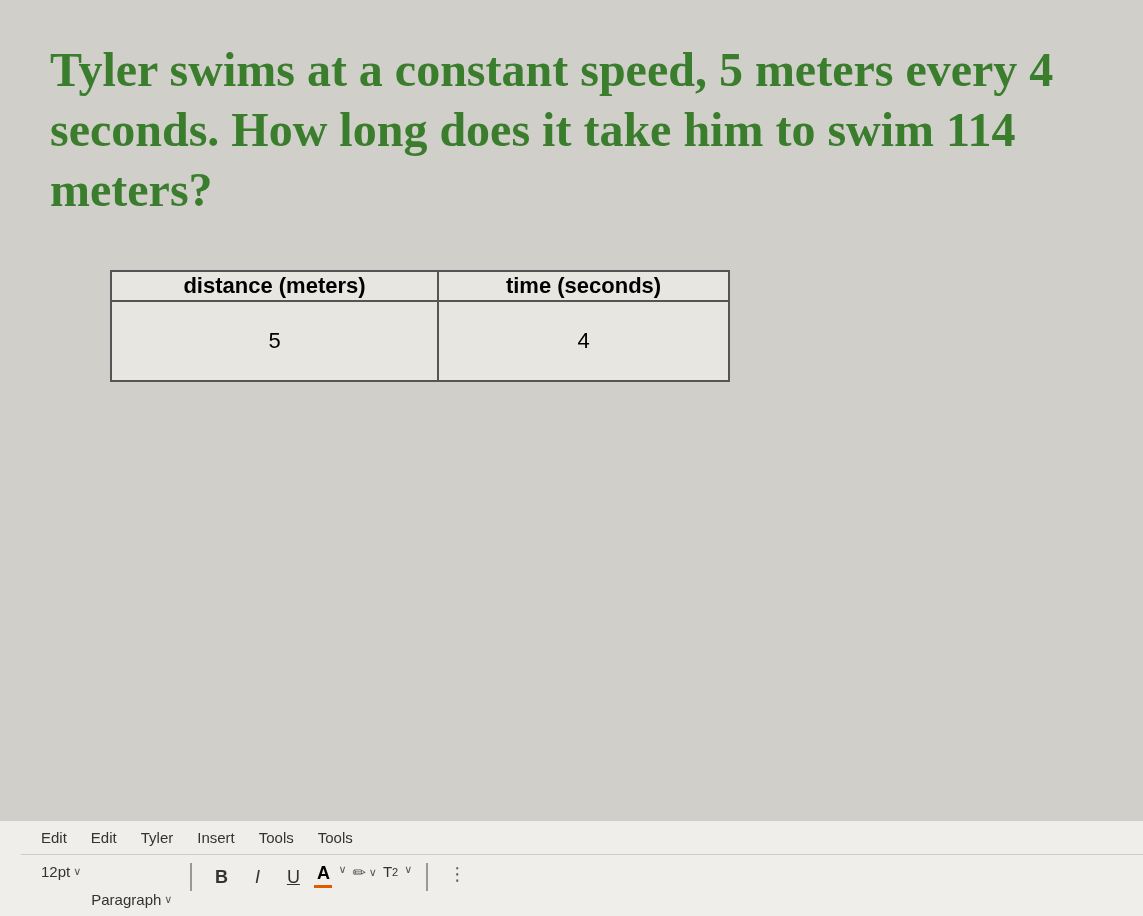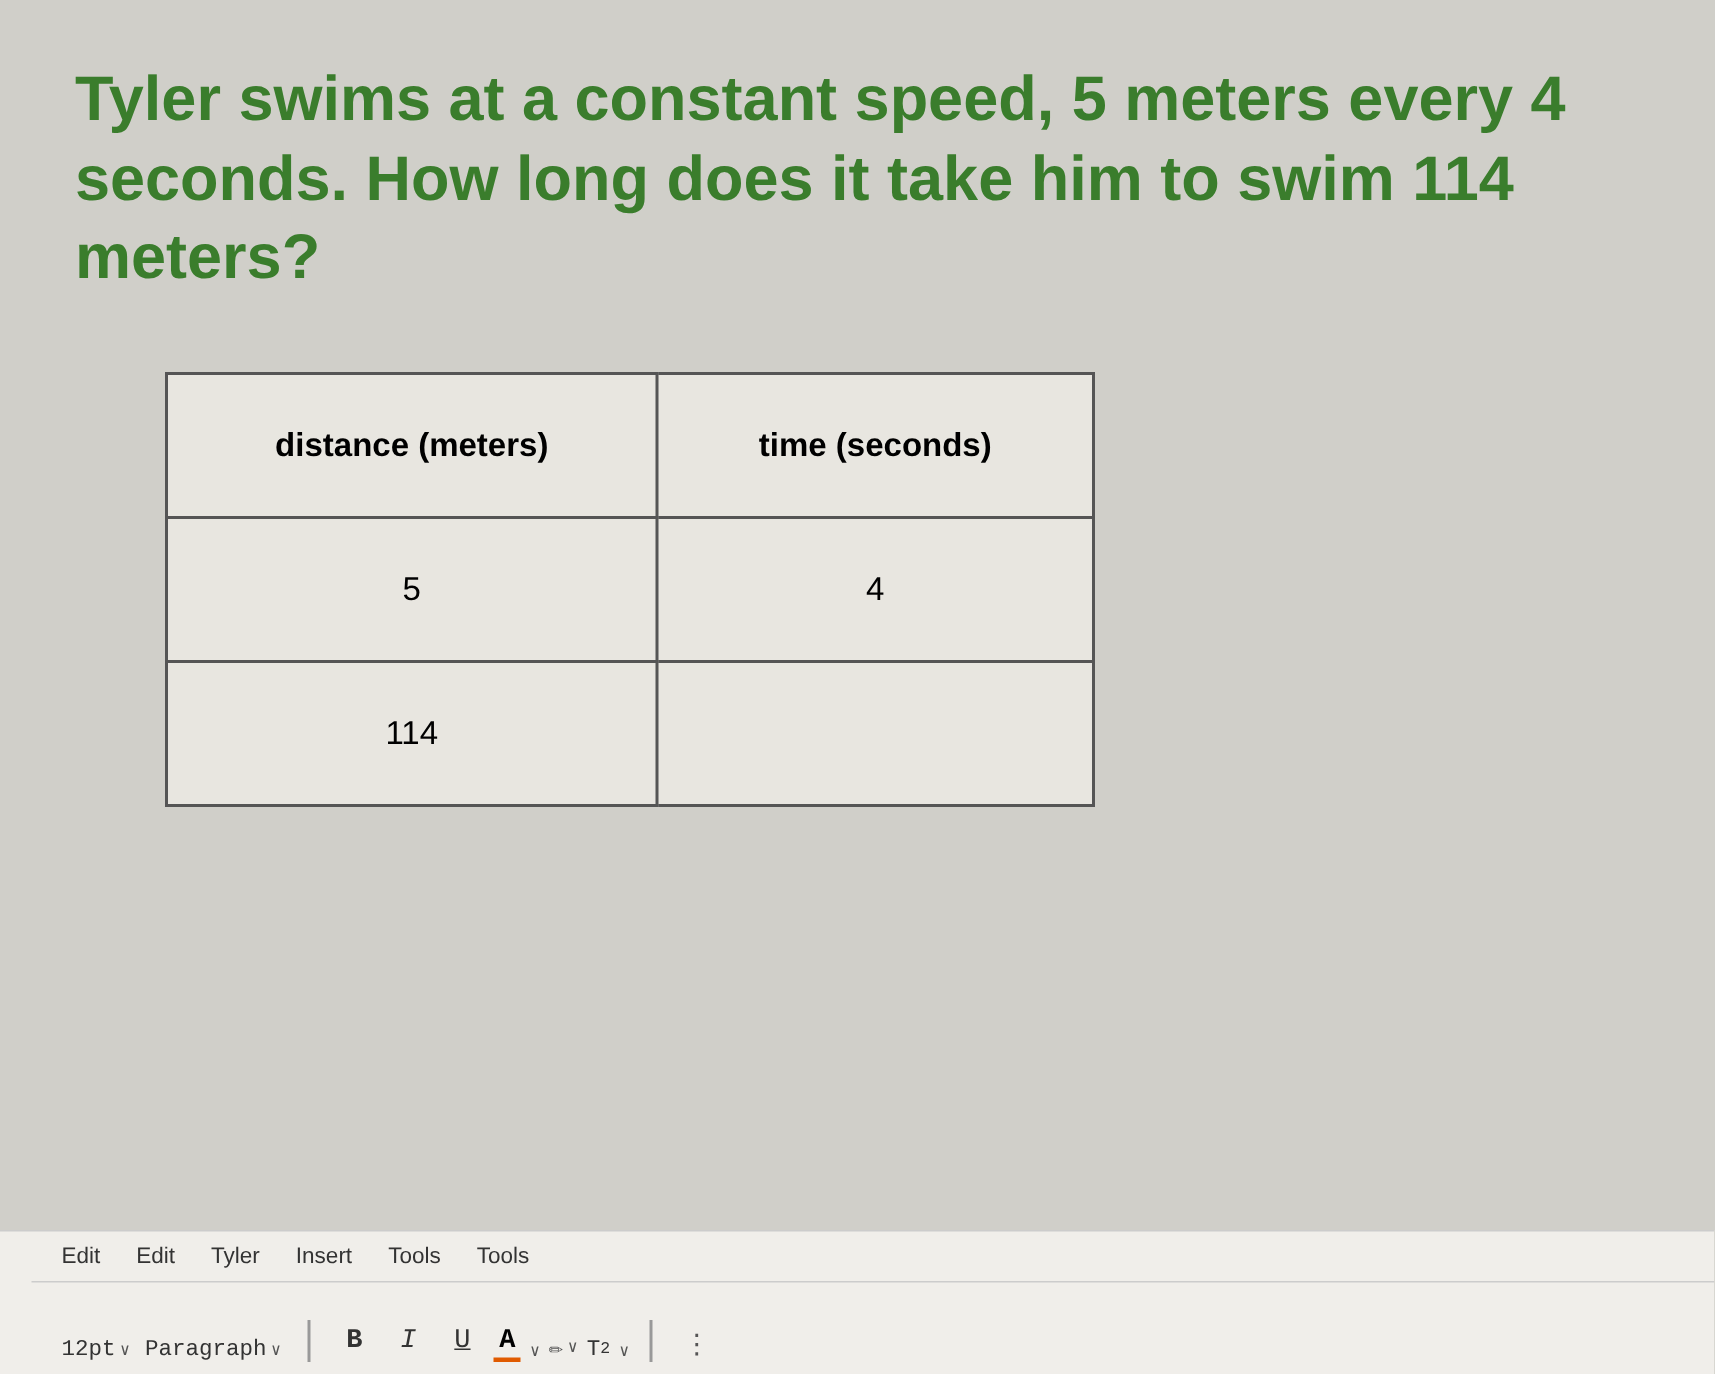--- a/index.html
+++ b/index.html
@@ -15,41 +15,42 @@
       font-family: Arial, sans-serif;
       overflow: hidden;
       position: relative;
     }
 
     .main-content {
       padding: 40px 50px 0 50px;
     }
 
     .question-text {
-      font-size: 42px;
+      font-size: 48px;
       font-weight: bold;
       color: #3a7d2c;
       line-height: 1.25;
       margin-bottom: 50px;
+      font-family: Liberation Serif, serif;
     }
 
     .table-container {
       margin-left: 60px;
       margin-bottom: 40px;
     }
 
     table {
       border-collapse: collapse;
       width: 620px;
       background-color: #e8e6e0;
     }
 
     table th, table td {
       border: 2px solid #555;
-      padding: 34px 30px;
+      padding: 1px 30px;
       font-size: 22px;
       text-align: center;
     }
 
     table thead th {
       font-weight: bold;
       background-color: #e8e6e0;
     }
 
     table tbody td {
@@ -77,24 +78,23 @@
     }
 
     .menu-item {
       font-size: 15px;
       color: #333;
       cursor: pointer;
     }
 
     .formatting-bar {
       display: flex;
-      align-items: flex-end;
+      align-items: flex-start;
       padding: 8px 20px;
       gap: 6px;
-      font-family: Liberation Mono, monospace;
     }
 
     .font-size-selector {
       display: flex;
       align-items: center;
       gap: 3px;
       font-size: 15px;
       color: #333;
       margin-right: 4px;
     }
@@ -206,24 +206,20 @@
         <tr>
           <th>distance (meters)</th>
           <th>time (seconds)</th>
         </tr>
       </thead>
       <tbody>
         <tr>
           <td>5</td>
           <td>4</td>
         </tr>
-        <tr>
-          <td>114</td>
-          <td></td>
-        </tr>
       </tbody>
     </table>
   </div>
 </div>
 
 <div class="toolbar-area">
   <div class="menu-bar">
     <span class="menu-item">Edit</span>
     <span class="menu-item">Edit</span>
     <span class="menu-item">Tyler</span>

